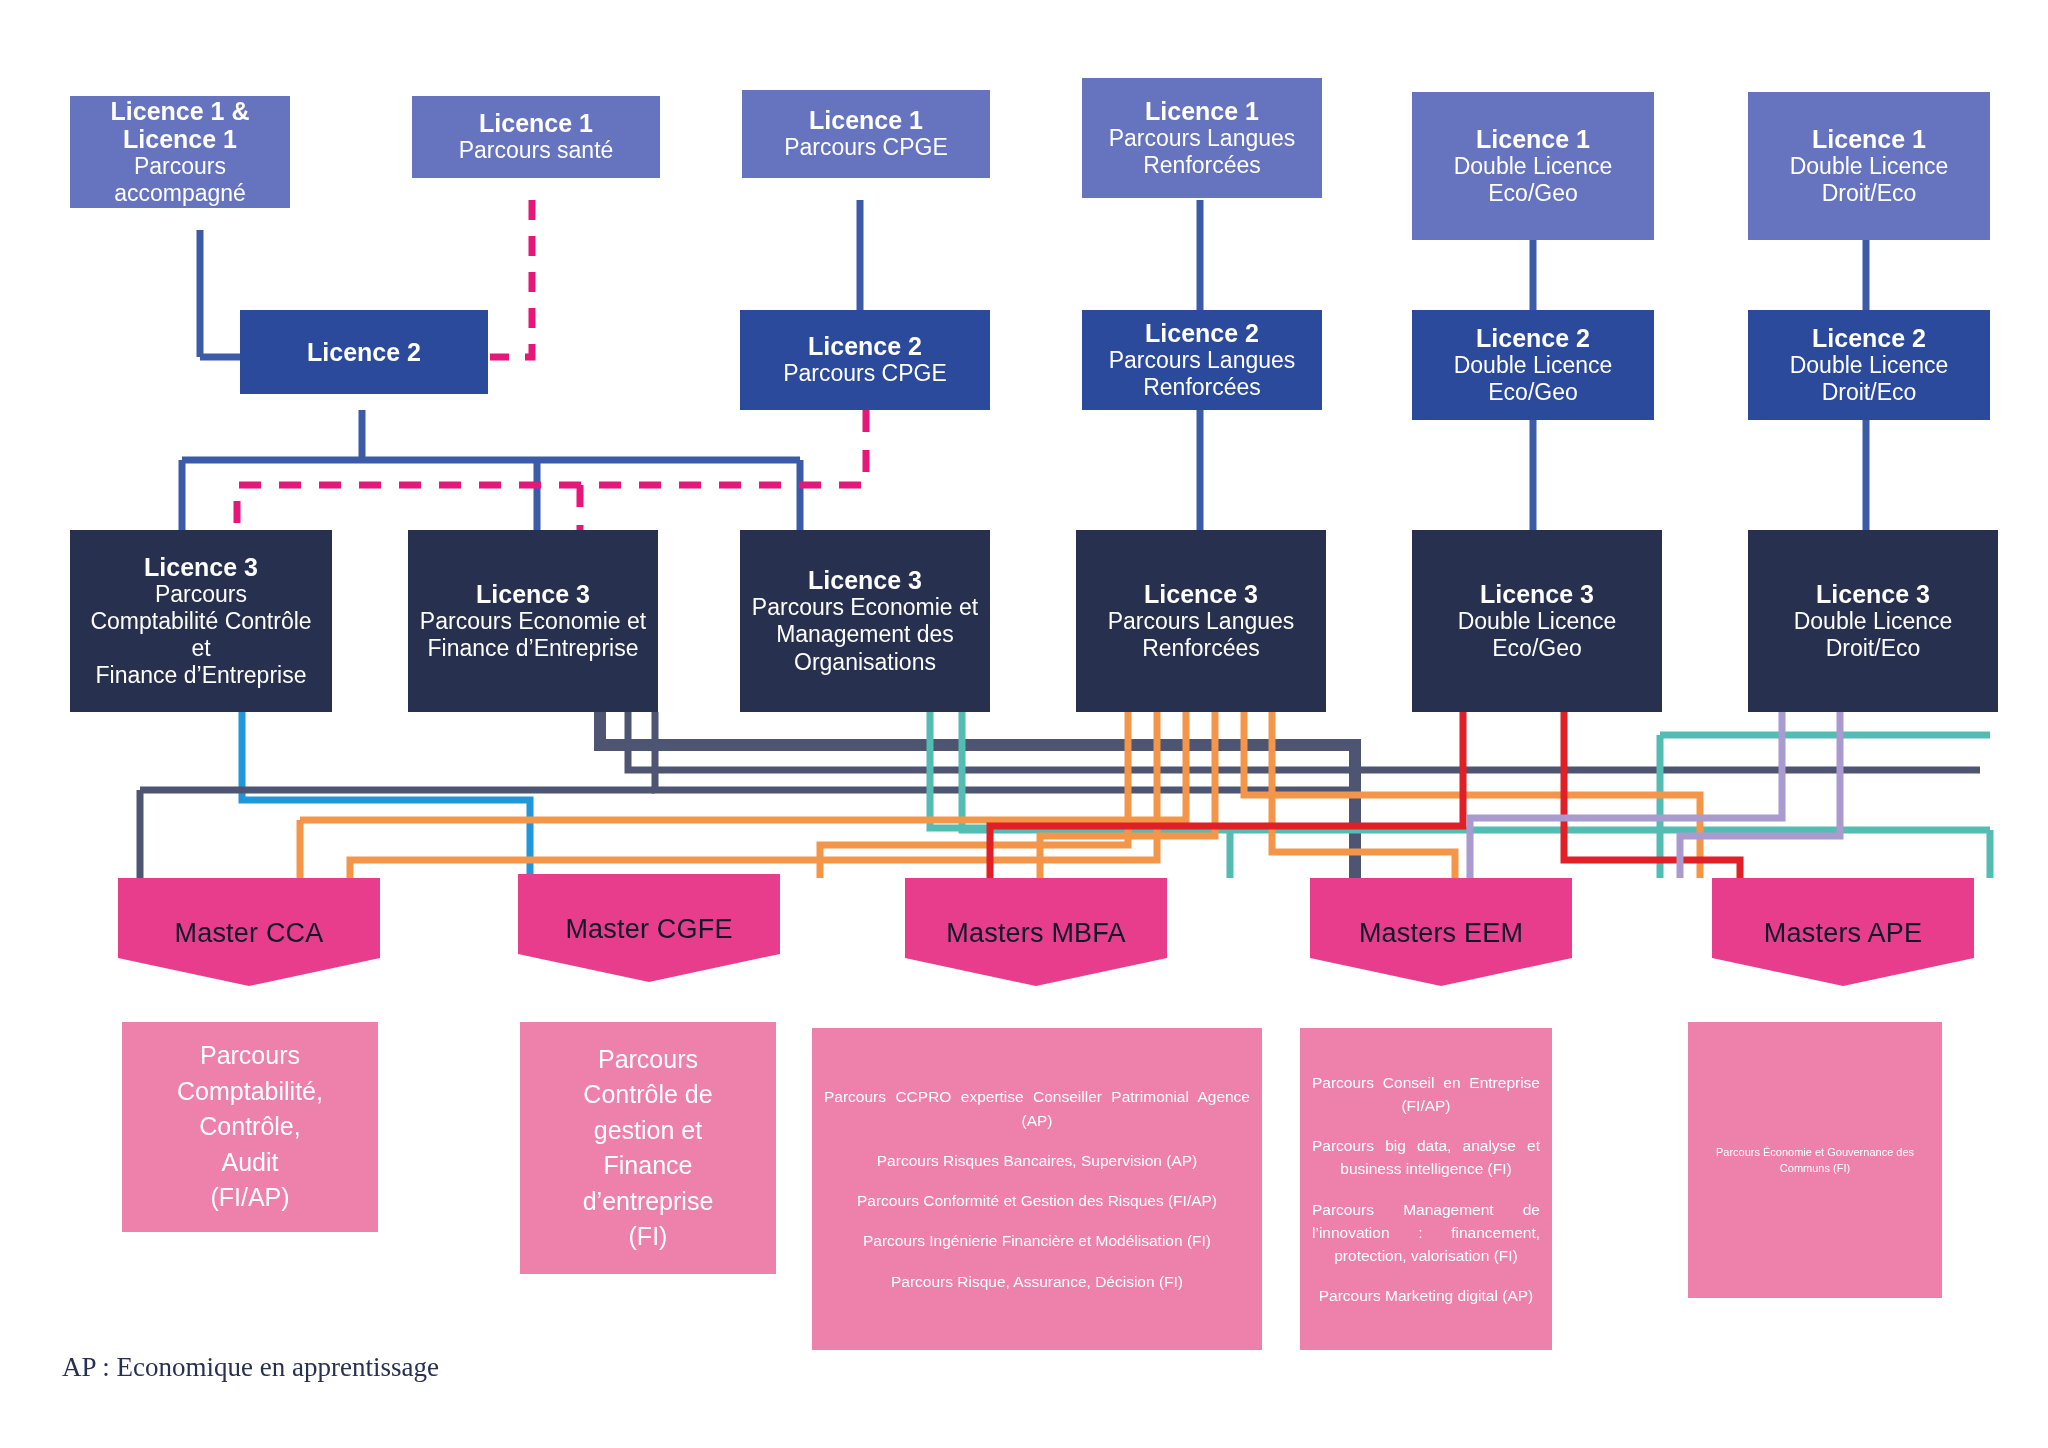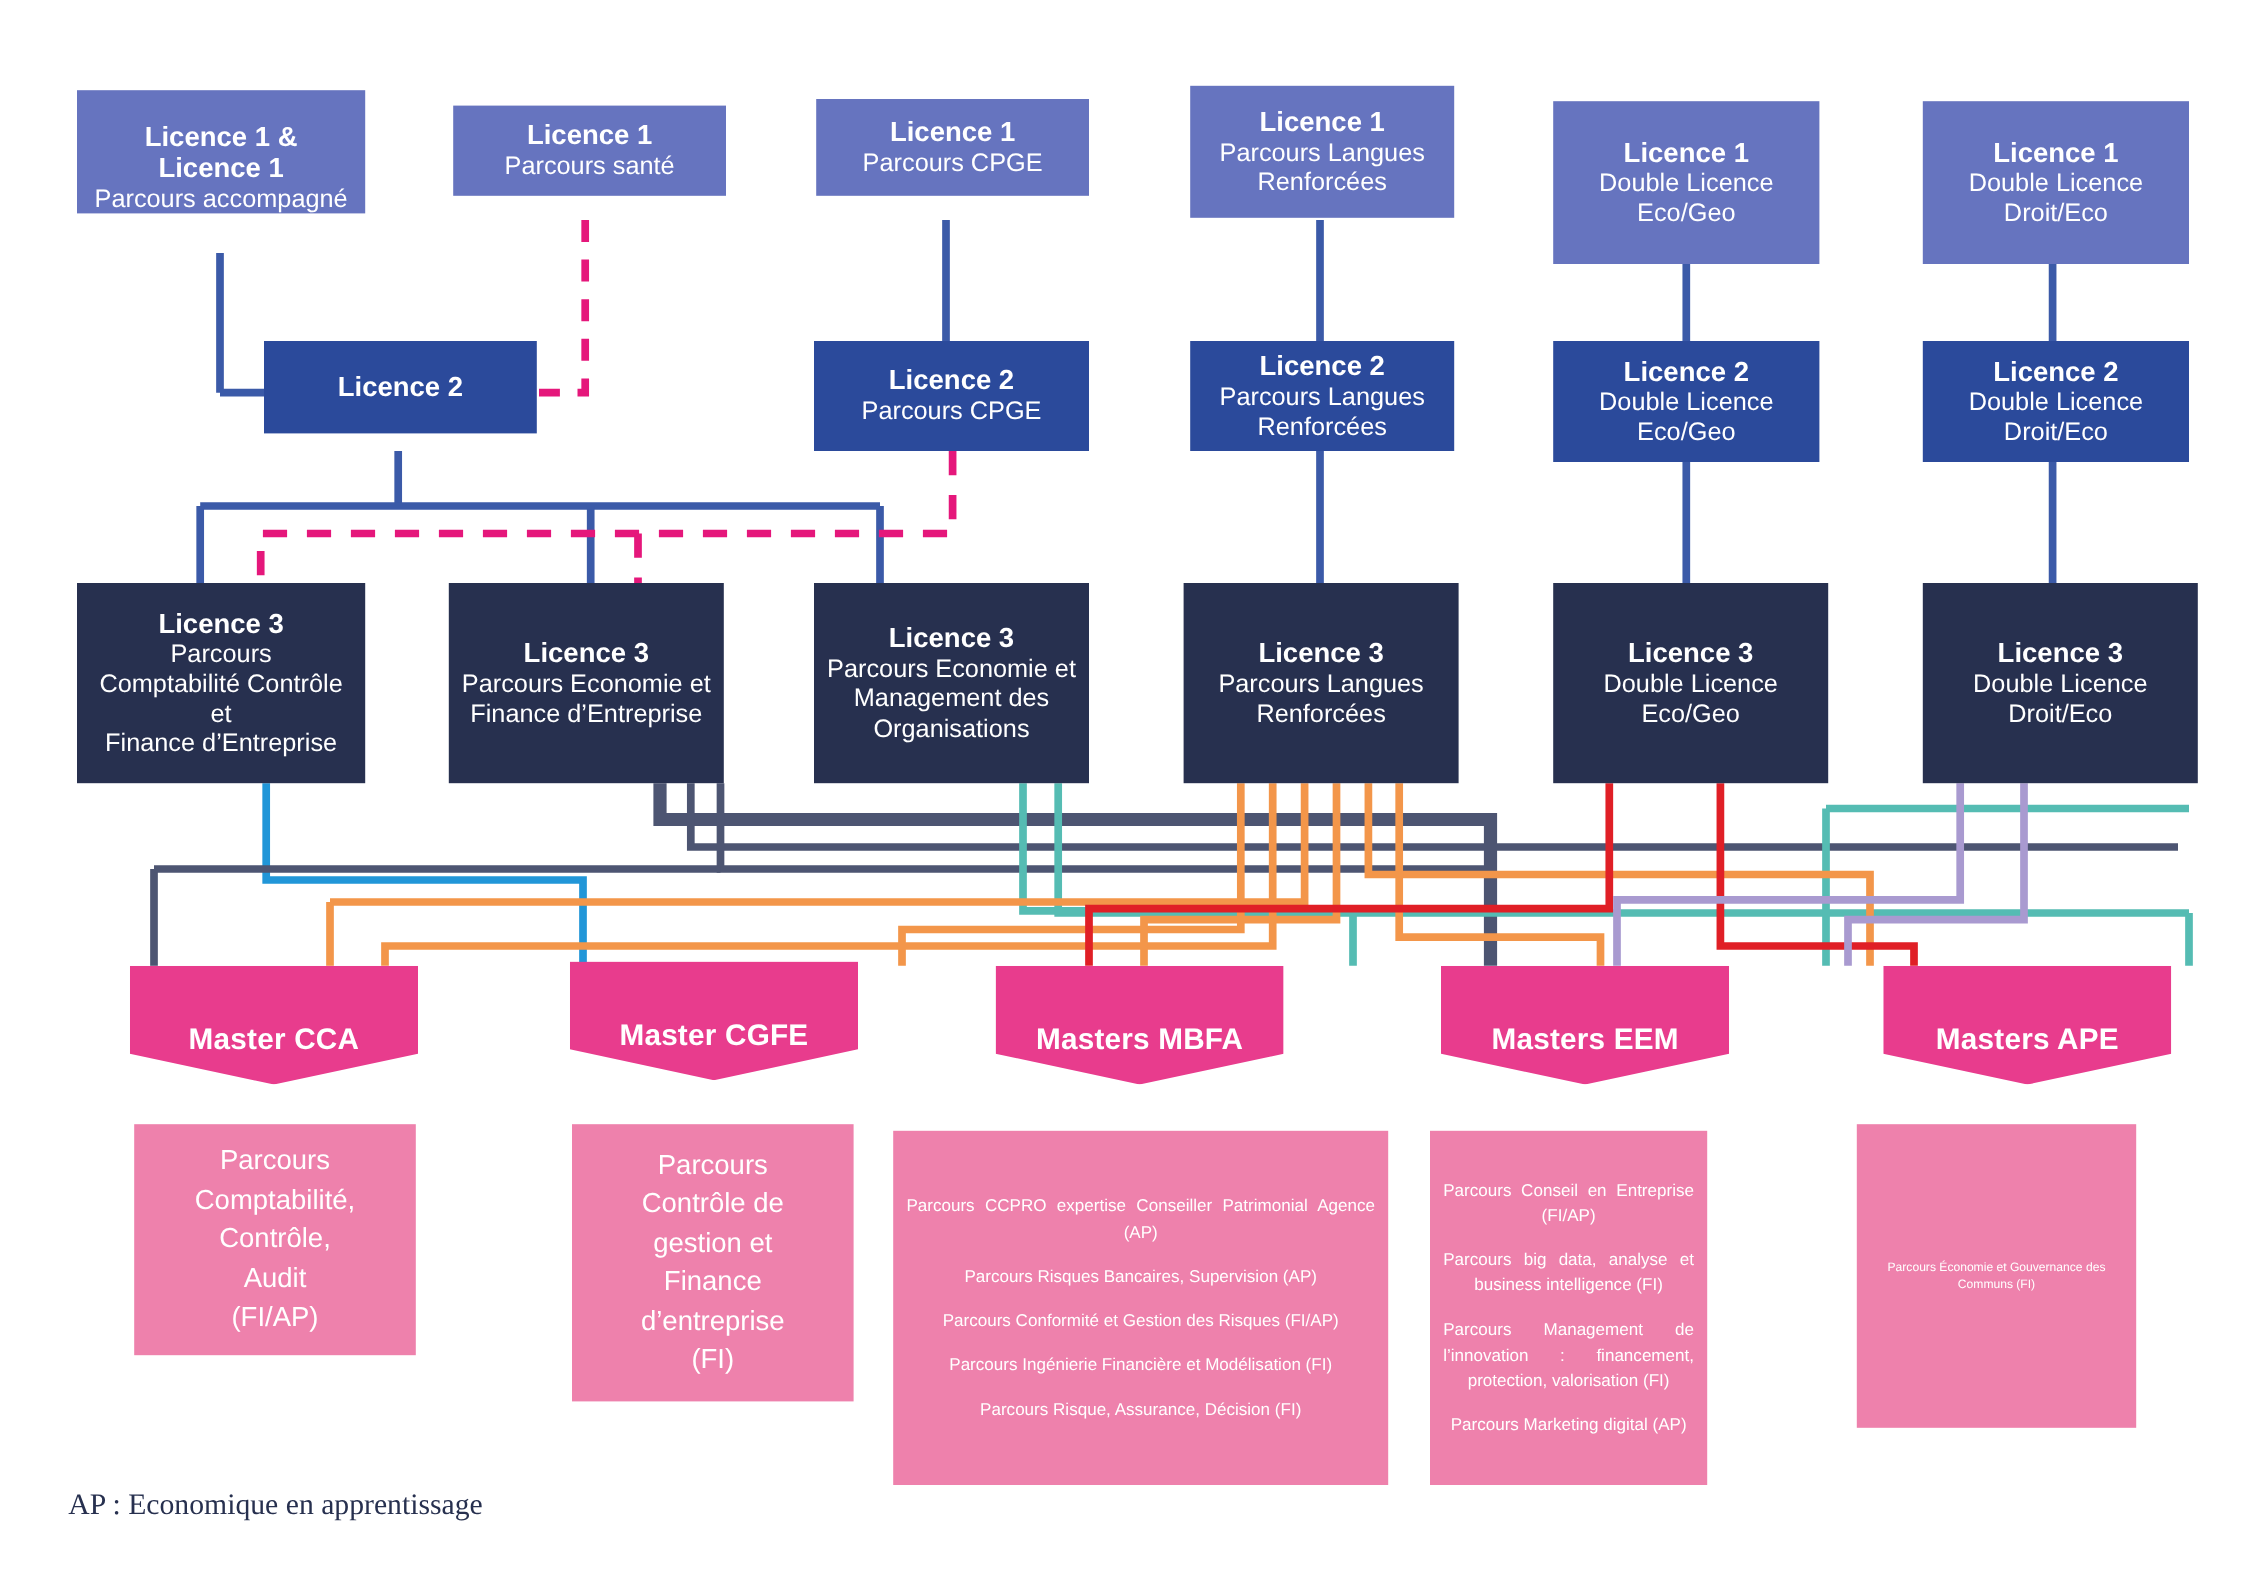--- a/index.html
+++ b/index.html
@@ -16,21 +16,21 @@
 
   .ttl{font-weight:bold;line-height:1.12;}
   .sub{font-weight:normal;line-height:1.18;}
 
   .l1 .ttl{font-size:25px;} .l1 .sub{font-size:23px;}
   .l2 .ttl{font-size:25px;} .l2 .sub{font-size:23px;}
   .l3 .ttl{font-size:25px;} .l3 .sub{font-size:23px;}
 
   .banner{position:absolute;display:flex;align-items:flex-start;justify-content:center;
           background:#e83c8d;text-align:center;}
-  .banner .btxt{font-weight:bold;font-size:27px;color:#ffffff;margin-top:52px;letter-spacing:.2px;}
+  .banner .btxt{font-weight:normal;font-size:27px;color:#0f172a;margin-top:40px;letter-spacing:.2px;}
 
   .detail{position:absolute;box-sizing:border-box;background:#ee81ac;color:#fff;
           display:flex;flex-direction:column;align-items:center;justify-content:center;
           text-align:center;padding:14px 12px;}
   .detail .big{font-size:25px;line-height:1.42;font-weight:normal;}
   .detail .sm{font-size:15.5px;line-height:1.5;font-weight:normal;}
   .detail .sm p{margin:0 0 17px 0;}
   .detail .sm p:last-child{margin-bottom:0;}
   .detail .sm.just p{text-align:justify;text-align-last:center;}
   .detail .med{font-size:11px;line-height:1.5;}
@@ -98,21 +98,21 @@
       <path d="M1272,712 L1272,852 L1455,852 L1455,878" stroke="#f3964a" stroke-width="7"></path>
 
       <path d="M1463,712 L1463,826 L990,826 L990,878" stroke="#e01f26" stroke-width="7"></path>
       <path d="M1564,712 L1564,860 L1740,860 L1740,878" stroke="#e01f26" stroke-width="7"></path>
 
       <path d="M1782,712 L1782,818 L1470,818 L1470,878" stroke="#a99ad0" stroke-width="7"></path>
       <path d="M1840,712 L1840,836 L1680,836 L1680,878" stroke="#a99ad0" stroke-width="7"></path>
     </g>
   </svg>
 
-  <div class="box l1" style="left:70px;top:82px;width:262px;height:112px;justify-content:flex-end;">
+  <div class="box l1" style="left:70px;top:96px;width:220px;height:112px;">
     <div class="ttl">Licence 1 &amp;<br>Licence 1</div>
     <div class="sub">Parcours accompagné</div>
   </div>
 
   <div class="box l1" style="left:412px;top:96px;width:248px;height:82px;">
     <div class="ttl">Licence 1</div>
     <div class="sub">Parcours santé</div>
   </div>
 
   <div class="box l1" style="left:742px;top:90px;width:248px;height:88px;">

